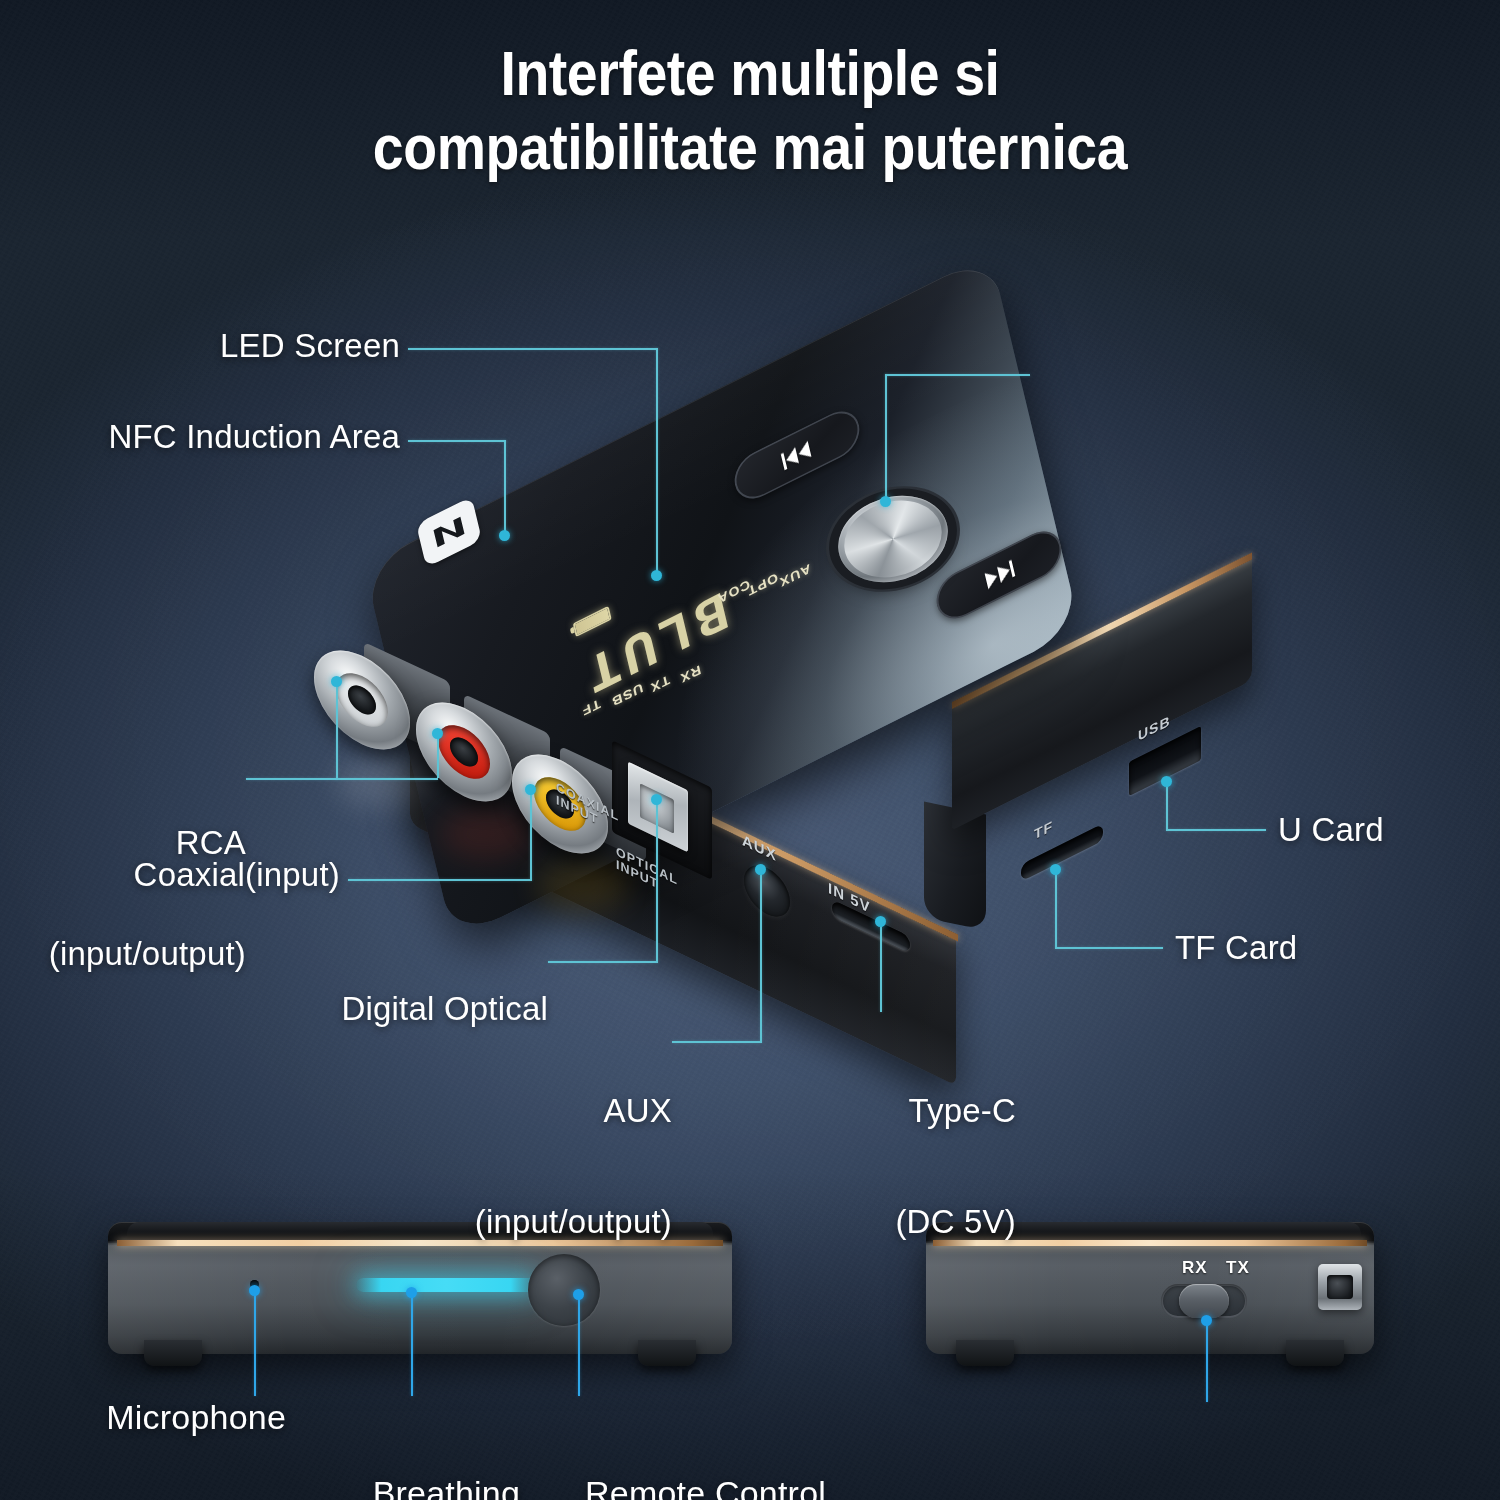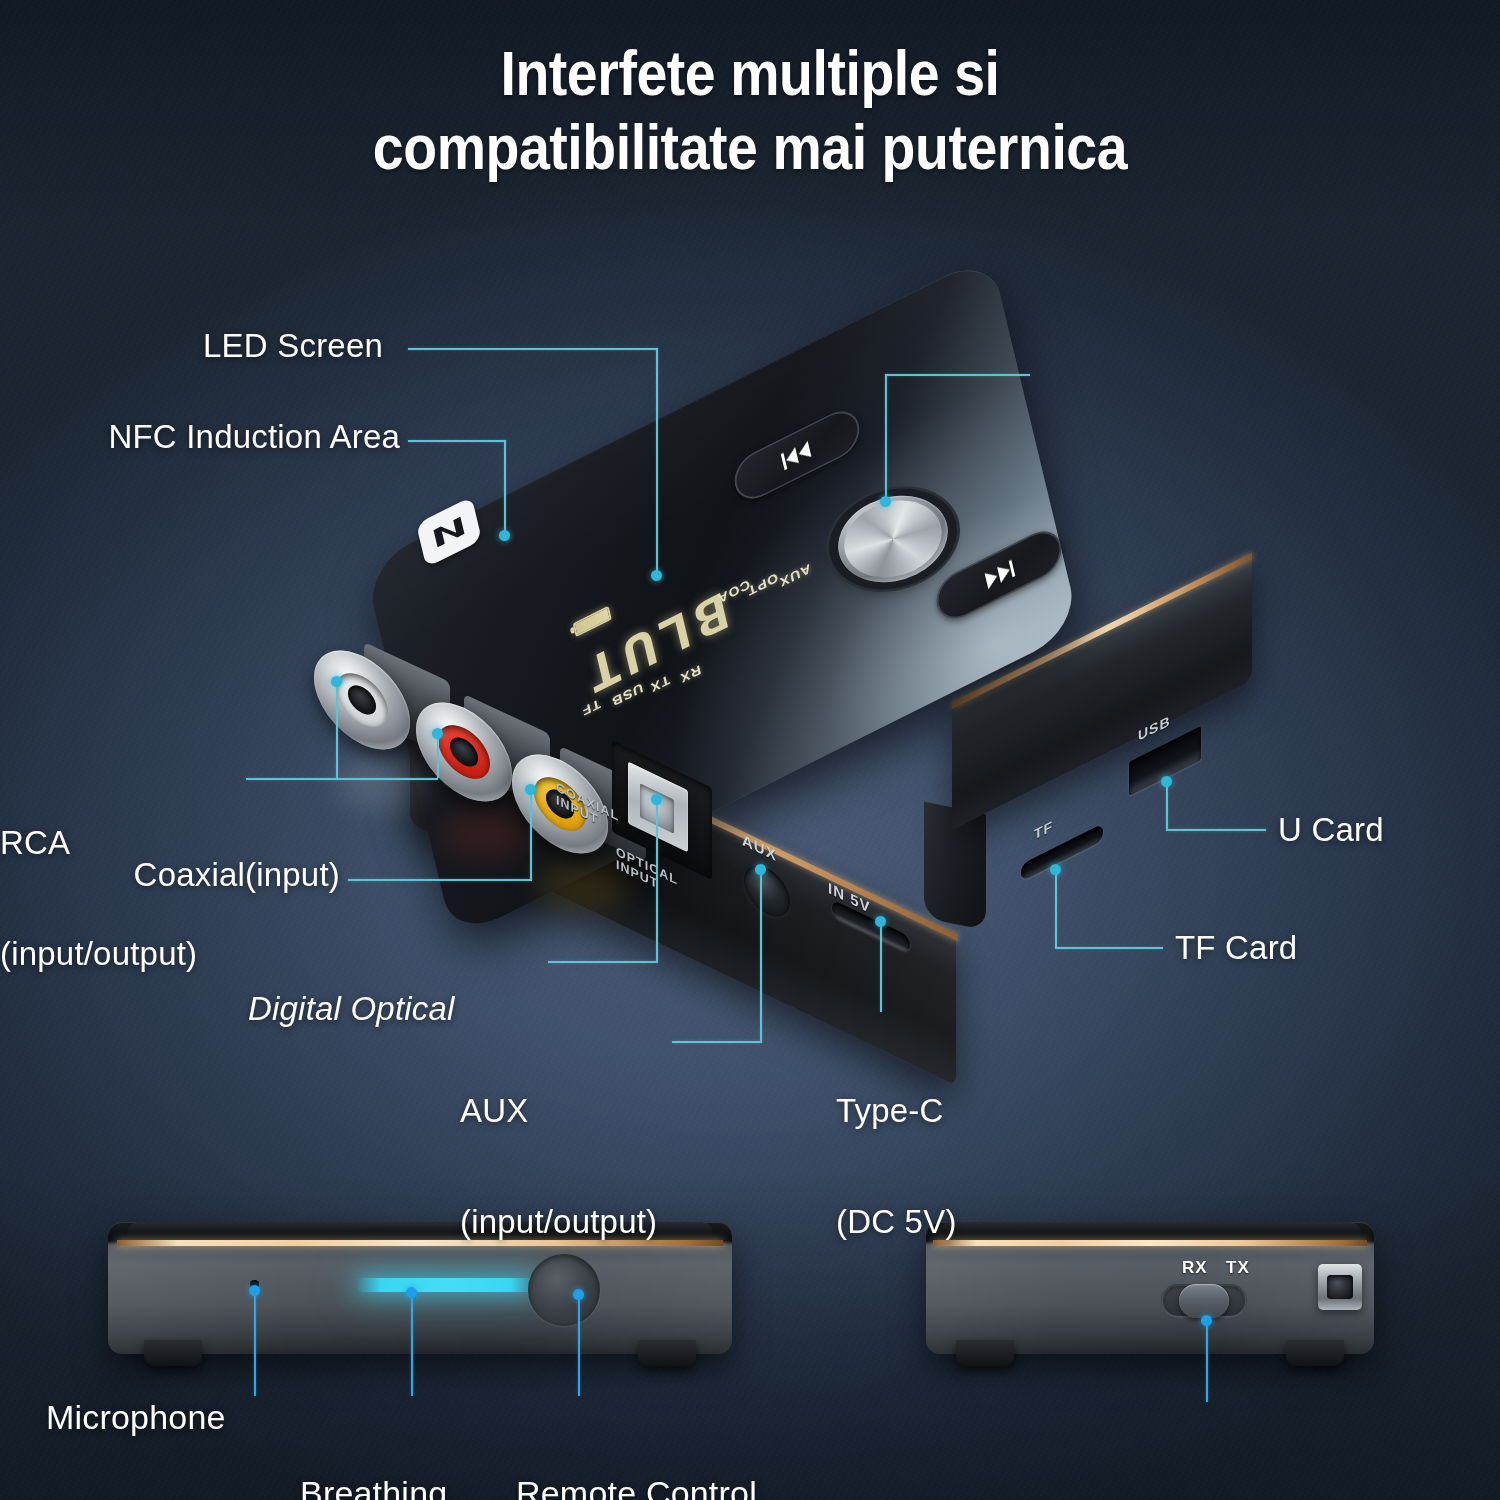--- a/index.html
+++ b/index.html
@@ -42,21 +42,21 @@
   
   .lbl{
     position:absolute;color:#ffffff;
     font-size:33px;line-height:1.12;
     letter-spacing:0.2px;
     text-shadow:0 2px 7px rgba(0,0,0,.55);
     white-space:pre;
     z-index:35;
   }
   .lbl.r{text-align:right;}
-  .lbl.c{text-align:left;}
+  .lbl.c{text-align:right;}
   .lbl.bot{font-size:34px;}
 
   
   .ln{position:absolute;background:#5ec3d4;z-index:30;box-shadow:0 0 3px rgba(94,195,212,.35);}
   .lnh{height:2px;}
   .lnv{width:2px;}
   .ln.blue{background:#2fa6e8;box-shadow:0 0 3px rgba(47,166,232,.4);}
   .dot{position:absolute;width:11px;height:11px;border-radius:50%;
        background:#2fb6d8;box-shadow:0 0 6px rgba(47,182,216,.75);z-index:31;}
   .dot.bl{background:#1e9fe8;box-shadow:0 0 6px rgba(30,159,232,.8);}
@@ -485,29 +485,29 @@
   <div class="dot" style="left:875px;top:916px;"></div>
 
   <div class="ln lnv" style="left:1166px;top:782px;height:48px;"></div>
   <div class="ln lnh" style="left:1166px;top:829px;width:100px;"></div>
   <div class="dot" style="left:1161px;top:776px;"></div>
 
   <div class="ln lnv" style="left:1055px;top:870px;height:78px;"></div>
   <div class="ln lnh" style="left:1055px;top:947px;width:108px;"></div>
   <div class="dot" style="left:1050px;top:864px;"></div>
 
-  <div class="lbl r" style="left:83px;top:328px;width:300px;">LED Screen</div>
+  <div class="lbl r" style="left:100px;top:328px;width:300px;">LED Screen</div>
   <div class="lbl r" style="left:10px;top:419px;width:390px;">NFC Induction Area</div>
 
   <div class="lbl c" style="left:0px;top:751px;width:246px;">
     <div>RCA</div>
     <div>(input/output)</div>
   </div>
   <div class="lbl r" style="left:10px;top:857px;width:330px;">Coaxial(input)</div>
-  <div class="lbl c" style="left:248px;top:917px;width:300px;font-style:italic;">
+  <div class="lbl c" style="left:248px;top:917px;width:300px;">
     <div>Digital Optical</div>
   </div>
   <div class="lbl c" style="left:460px;top:1019px;width:212px;">
     <div>AUX</div>
     <div>(input/output)</div>
   </div>
   <div class="lbl c" style="left:836px;top:1019px;width:180px;">
     <div>Type-C</div>
     <div>(DC 5V)</div>
   </div>

